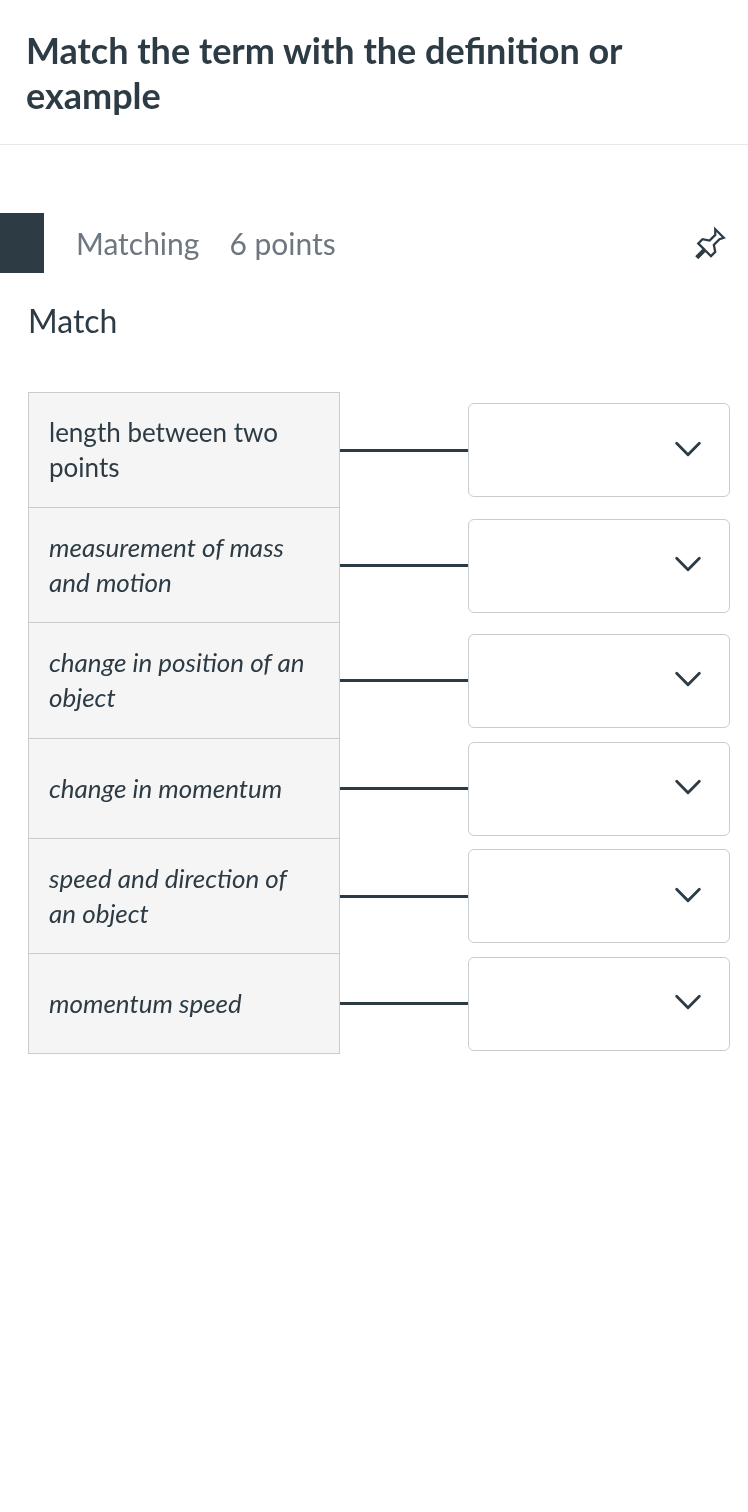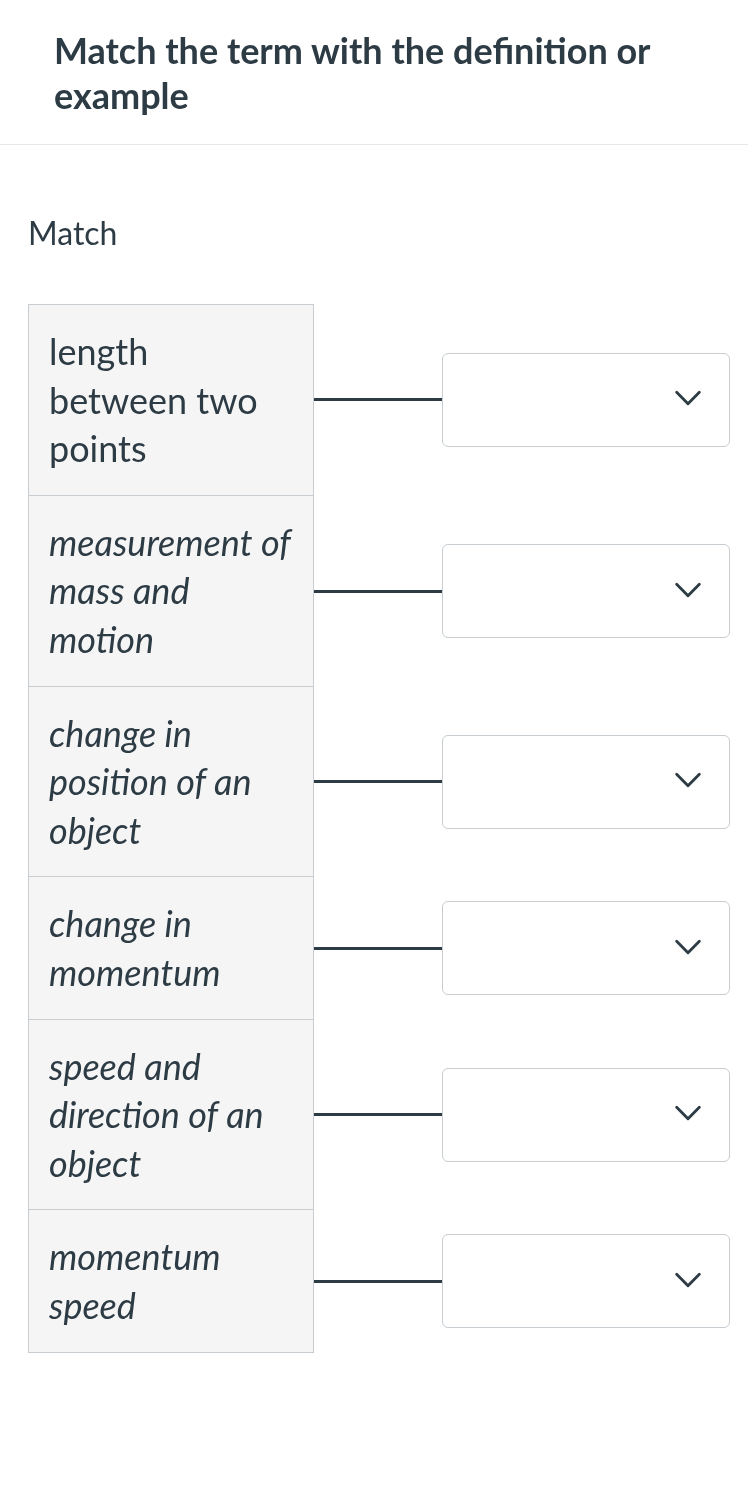--- a/index.html
+++ b/index.html
@@ -15,21 +15,20 @@
     }
     .header {
       padding: 28px 26px 26px 26px;
       border-bottom: 1px solid #e6e8ea;
     }
     .page-title {
       font-size: 36px;
       font-weight: 700;
       line-height: 1.25;
       color: #2d3b45;
-      margin-left: 28px;
     }
     .question-container {
       position: relative;
       padding: 50px 0 0 0;
     }
     .question-meta {
       display: flex;
       align-items: center;
       justify-content: space-between;
       padding: 18px 18px 10px 0;
@@ -76,26 +75,26 @@
     .matches {
       display: flex;
       flex-direction: column;
     }
     .match-row {
       display: flex;
       align-items: center;
       position: relative;
     }
     .match-left {
-      width: 286px;
+      width: 312px;
       min-height: 100px;
       background: #f5f5f5;
       border: 1px solid #c7cdd1;
       padding: 22px 20px;
-      font-size: 36px;
+      font-size: 26px;
       line-height: 1.35;
       color: #2d3b45;
       display: flex;
       align-items: center;
     }
     .match-row + .match-row .match-left {
       border-top: none;
       font-style: italic;
     }
     .connector {
@@ -123,20 +122,34 @@
     }
   </style>
 </head>
 <body>
 
 <div class="header">
   <h1 class="page-title">Match the term with the definition or example</h1>
 </div>
 
 <div class="question-container">
+  <div class="question-meta">
+    <div class="meta-left">
+      <div class="left-bar"></div>
+      <span class="question-type">Matching</span>
+      <span class="question-points">6 points</span>
+    </div>
+    <div class="pin-button">
+      <span class="pin-icon">
+        <svg viewBox="0 0 24 24" fill="none" stroke="#2d3b45" stroke-width="1.6">
+          <path d="M15 3l6 6-3 1-4 4 1 5-3 3-4-4-5 5-1-1 5-5-4-4 3-3 5 1 4-4z" transform="rotate(0 12 12)"></path>
+        </svg>
+      </span>
+    </div>
+  </div>
 
   <div class="question-body">
     <div class="question-stem">Match</div>
 
     <div class="matches">
 
       <div class="match-row">
         <div class="match-left">
           <span>length between two points</span>
         </div>

